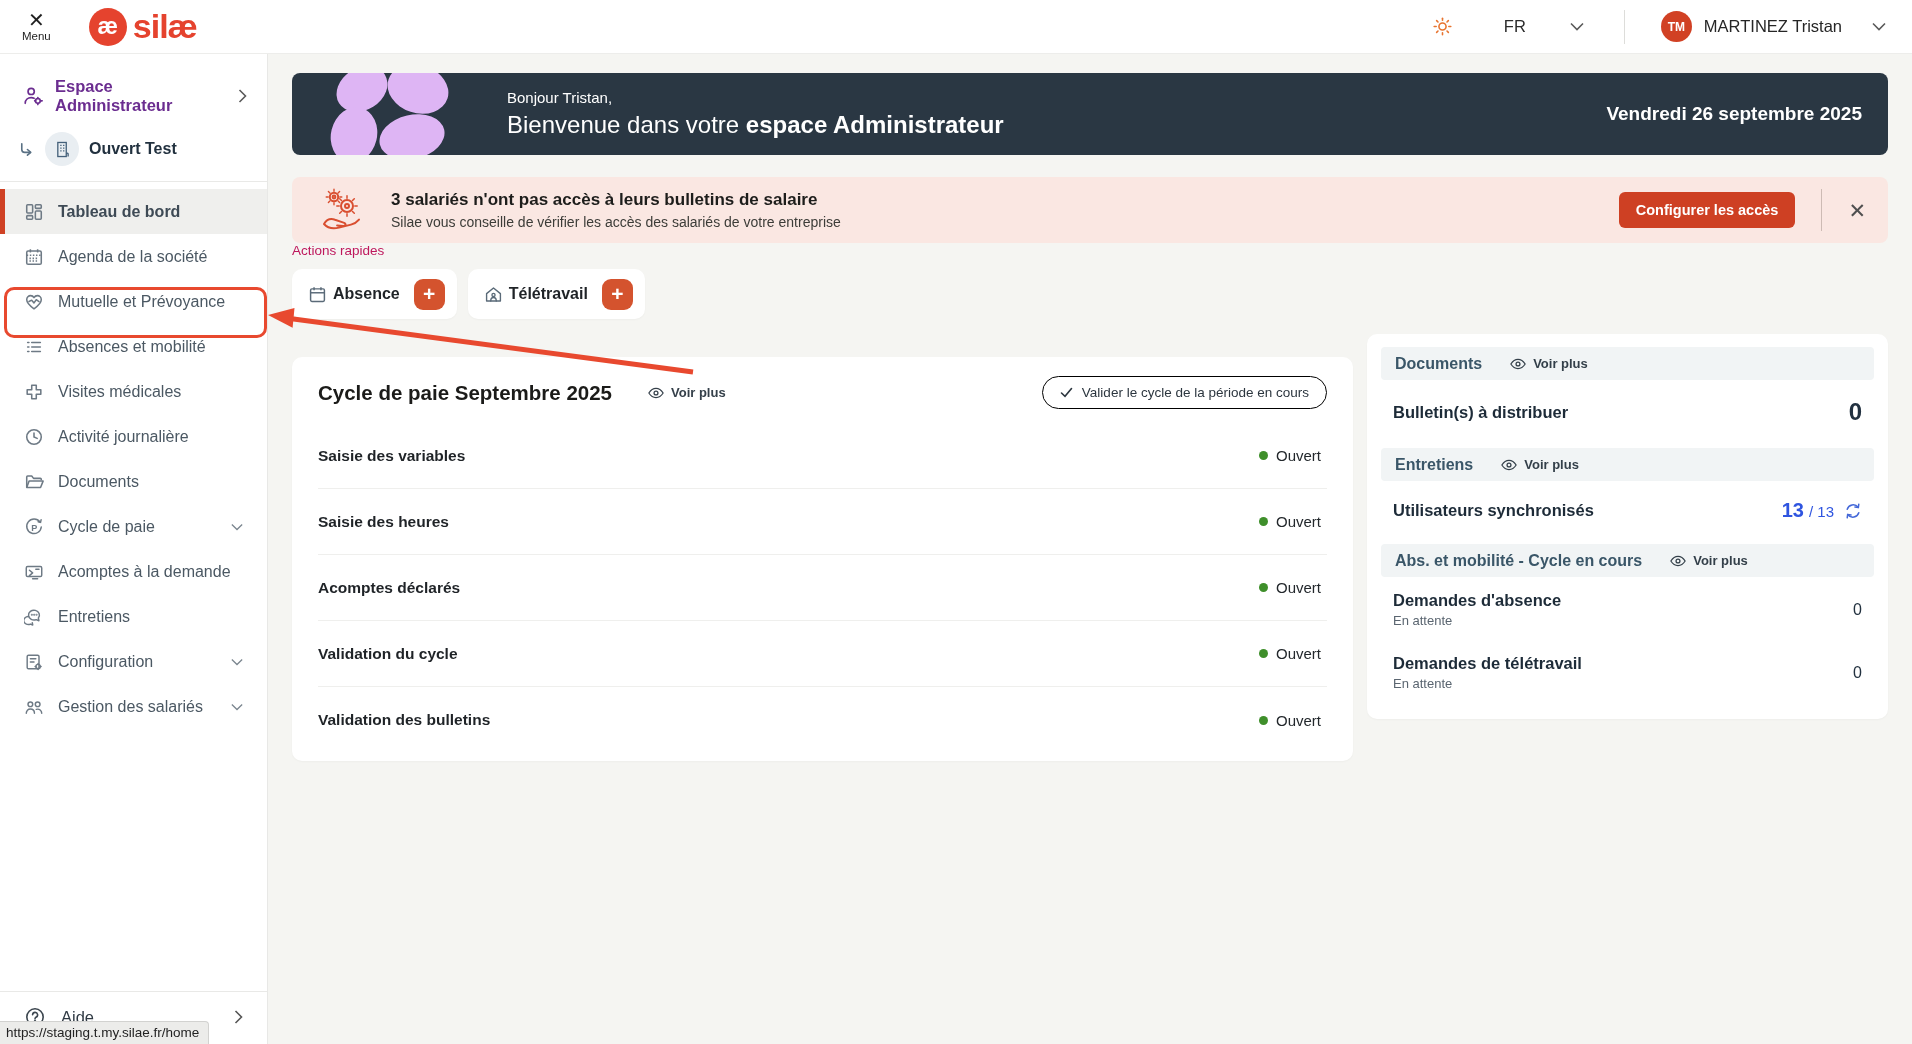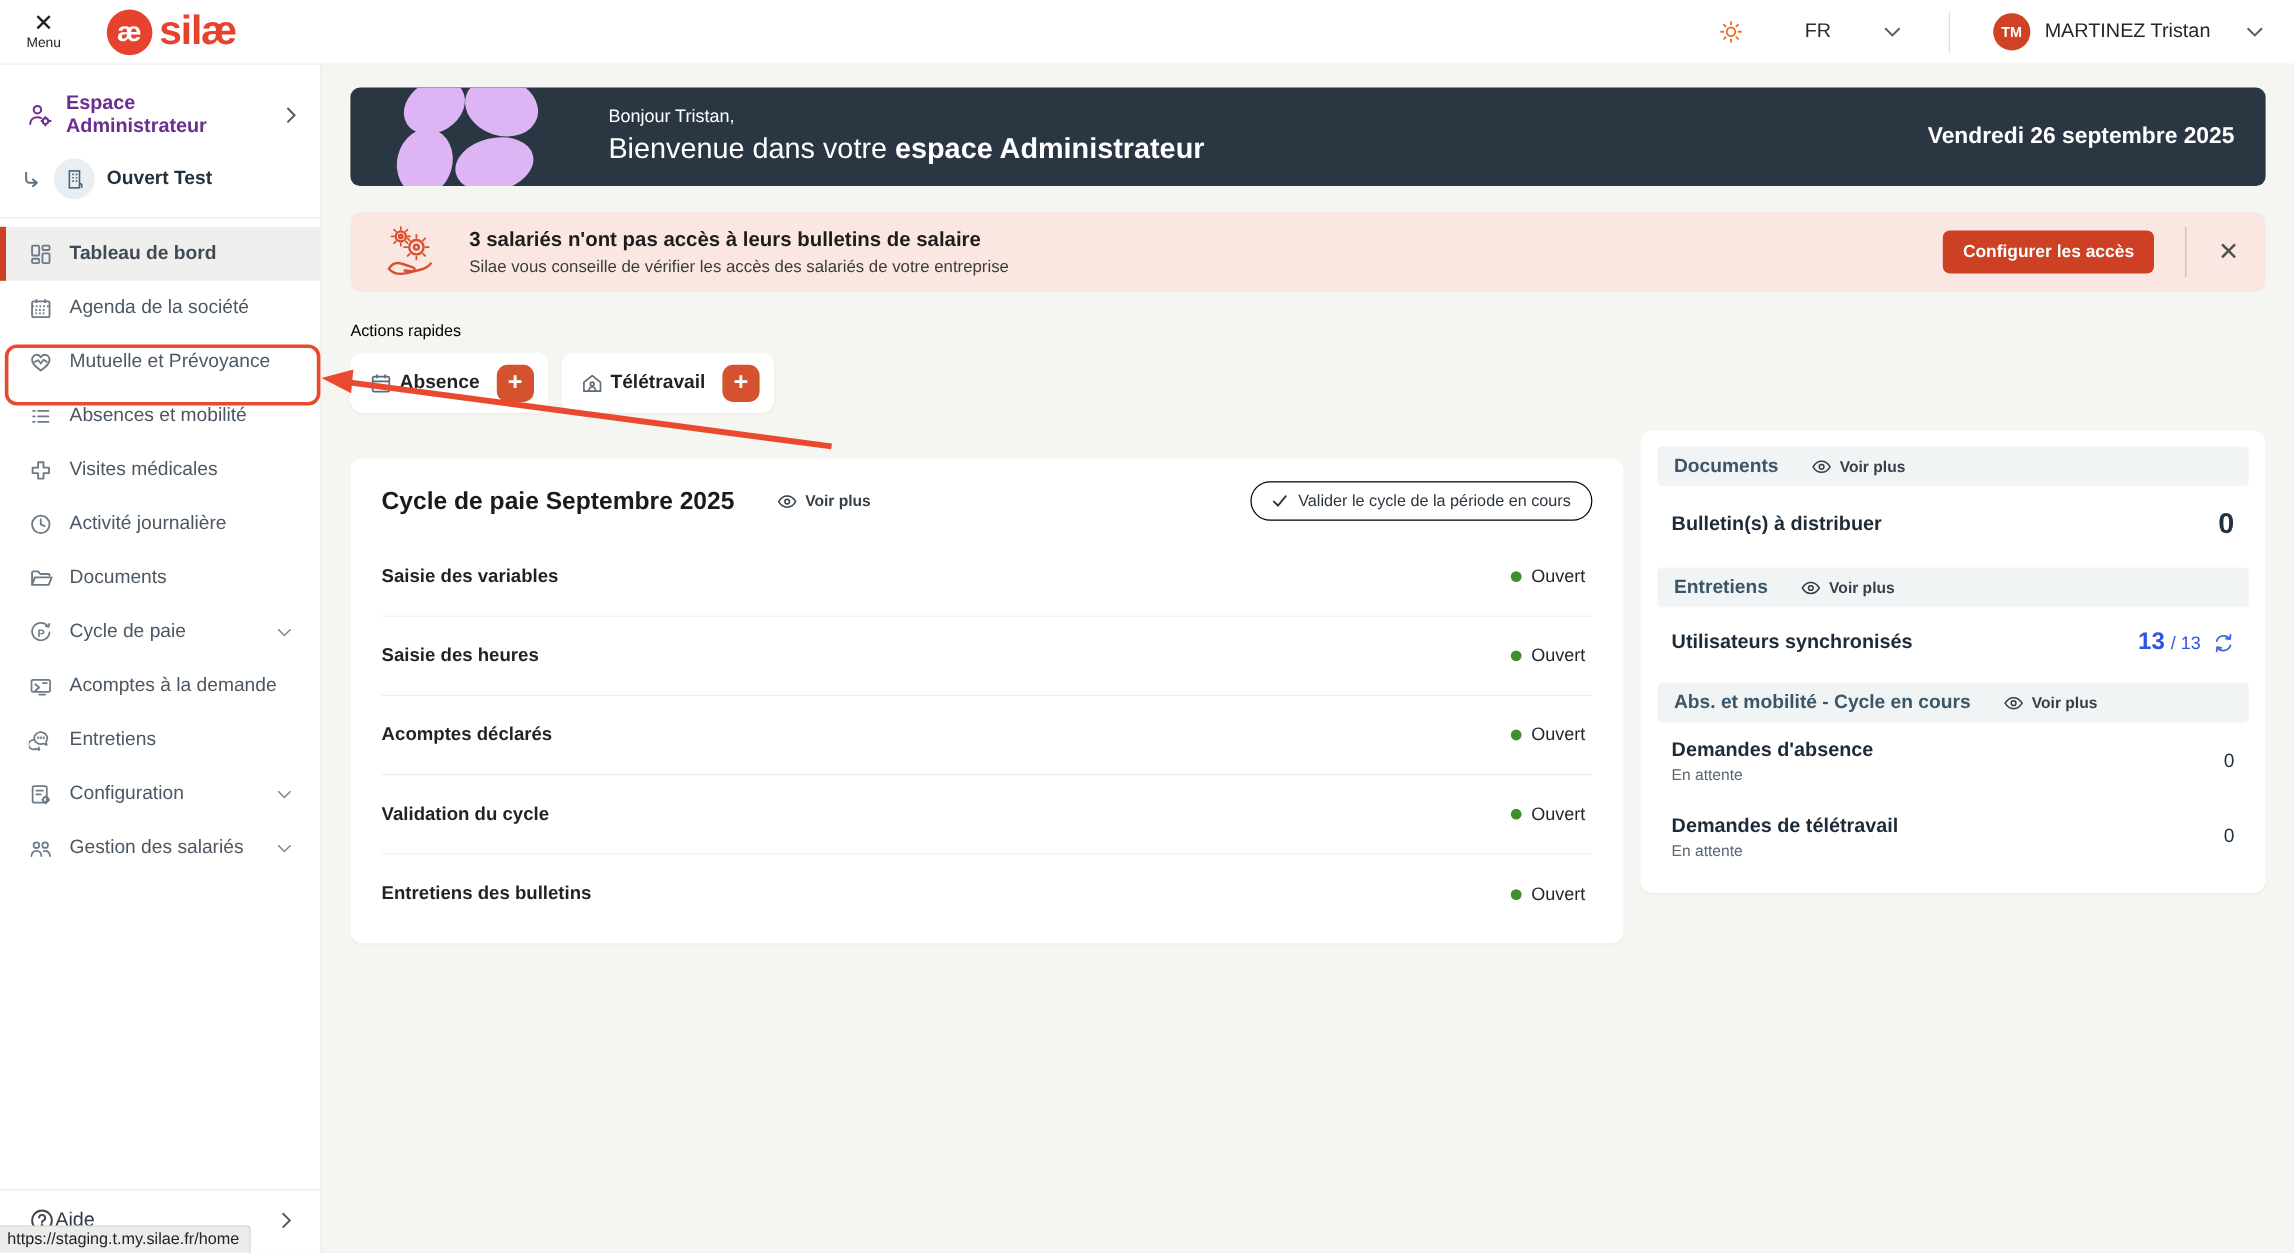--- a/index.html
+++ b/index.html
@@ -38,21 +38,21 @@
   .nav { margin-top:7px; }
   .nav-item { height:45px; display:flex; align-items:center; gap:14px; padding-left:24px;
     cursor:pointer; color:#4B5863; }
   .nav-item .nav-label { font-size:16px; color:#4B5863; }
   .nav-item.active { background:#EFEFED; border-left:5px solid #CF4124; padding-left:19px; }
   .nav-item.active .nav-label { font-weight:bold; color:#3E4A55; }
   .nav-item .exp { margin-left:auto; margin-right:24px; color:#7B868F; }
   .nav-icon { color:#6E7A85; flex:0 0 20px; display:flex; }
   .help-divider { position:absolute; bottom:52px; left:0; width:100%; height:1px; background:#E9E9E7; }
   .help-row { position:absolute; bottom:6px; left:0; width:100%; height:42px; display:flex;
-    align-items:center; padding-left:24px; cursor:pointer; }
+    align-items:center; gap:15px; padding-left:24px; cursor:pointer; }
   .help-row .nav-label { font-size:16.5px; color:#303A44; }
   .help-row .exp { margin-left:auto; margin-right:24px; color:#555; }
 
   
   .status-url { position:absolute; left:0; bottom:0; background:#ECECEA; border-top:1px solid #D2D2D0;
     border-right:1px solid #D2D2D0; border-top-right-radius:4px; padding:3px 9px 4px 6px;
     font-size:13.5px; color:#232323; z-index:40; }
 
   
   .main { position:absolute; top:54px; left:268px; right:0; bottom:0; background:#F5F5F2;
@@ -71,21 +71,21 @@
     display:flex; align-items:center; }
   .alert-icon { margin-left:28px; color:#D94F30; display:flex; }
   .alert-texts { margin-left:25px; display:flex; flex-direction:column; gap:4px; }
   .alert-title { font-weight:bold; font-size:17px; color:#1D1D1B; }
   .alert-sub { font-size:14px; color:#3C3C38; }
   .alert-btn { margin-left:auto; background:#CE4023; color:#fff; border:none; border-radius:6px;
     padding:10px 17px; font-weight:bold; font-size:14.5px; font-family:inherit; cursor:pointer; }
   .alert-vdiv { width:1px; height:42px; background:#CDBBB4; margin:0 26px; }
   .alert-close { margin-right:22px; color:#4f4f4f; font-size:21px; cursor:pointer; line-height:1; }
 
-  .qa-title { margin-top:25px; font-size:13.5px; color:#000000; }
+  .qa-title { font-size:13.5px; color:#be185d; }
   .qa-row { margin-top:11px; display:flex; gap:11px; }
   .qa-card { background:#fff; border-radius:10px; height:50px; display:flex; align-items:center;
     padding:0 12px 0 16px; gap:6px; cursor:pointer; box-shadow:0 1px 2px rgba(0,0,0,0.03); }
   .qa-card .qa-icon { color:#5A6A78; display:flex; }
   .qa-card .qa-label { font-weight:bold; font-size:16px; color:#1F2327; margin-right:8px; }
   .qa-plus { width:31px; height:31px; border-radius:9px; background:#D4532E; color:#fff;
     display:flex; align-items:center; justify-content:center; font-size:21px; font-weight:bold; cursor:pointer; }
 
   .cols { margin-top:15px; display:flex; gap:14px; align-items:flex-start; }
   .col-left { flex:1; }
@@ -503,21 +503,21 @@
               </span>
           </div>
           <div class="cycle-row">
             <span class="row-label">Validation du cycle</span>
             <span class="status">
                 <span class="dot"></span>
                 <span class="st-label">Ouvert</span>
               </span>
           </div>
           <div class="cycle-row">
-            <span class="row-label">Entretiens des bulletins</span>
+            <span class="row-label">Validation des bulletins</span>
             <span class="status">
                 <span class="dot"></span>
                 <span class="st-label">Ouvert</span>
               </span>
           </div>
         </div>
       </div>
     </div>
 
     <div class="col-right">

